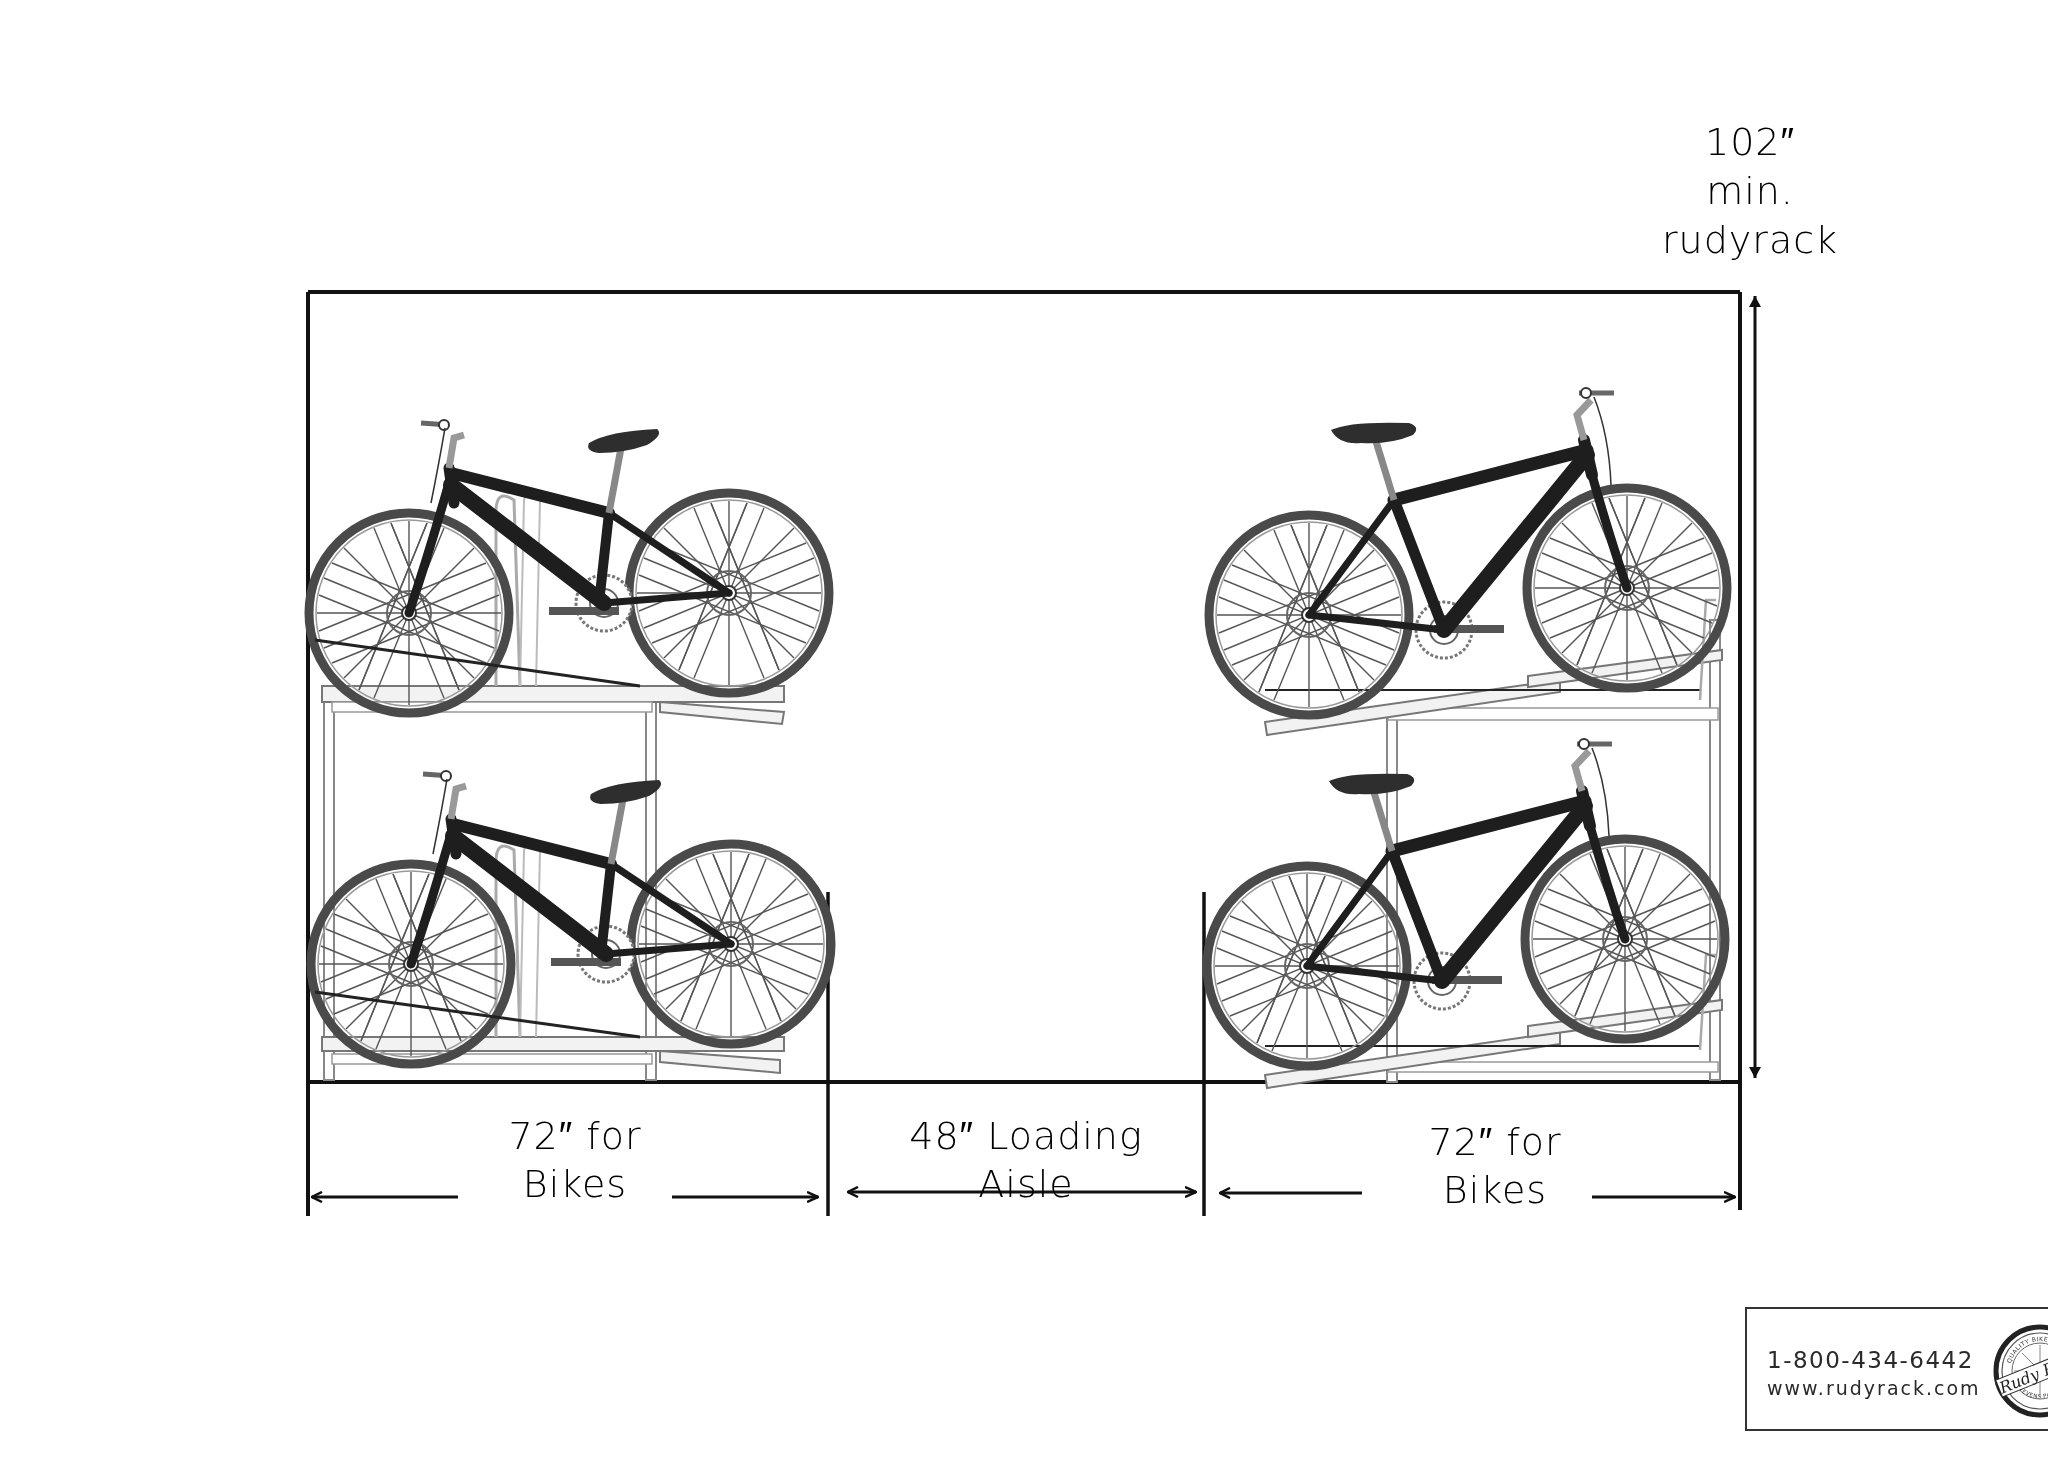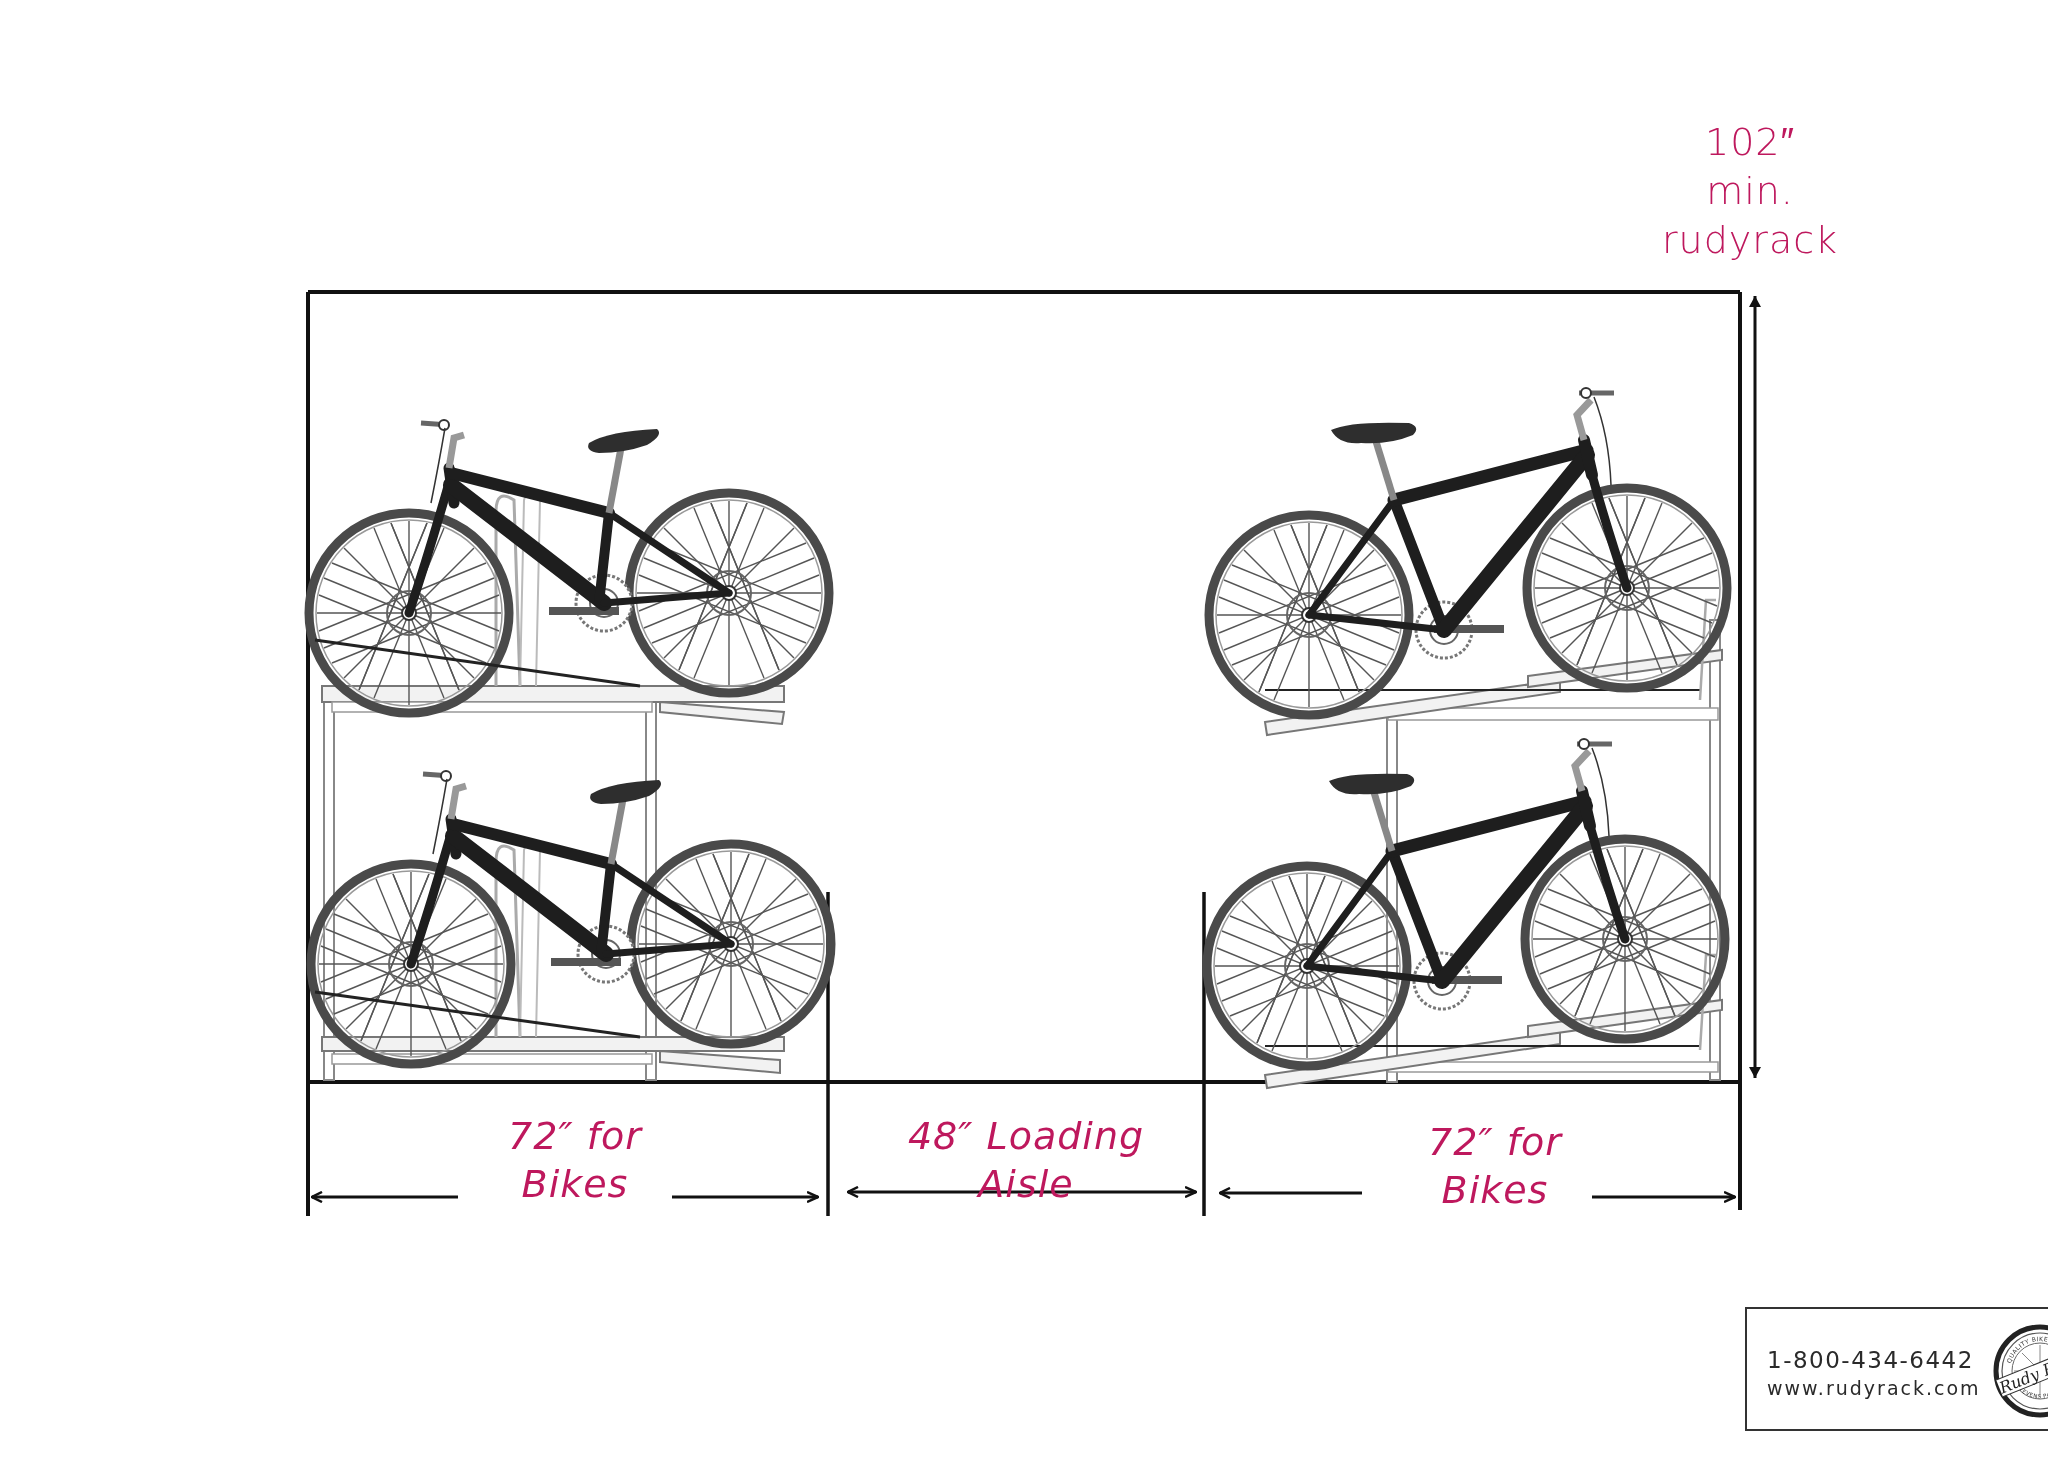--- a/index.html
+++ b/index.html
@@ -1,25 +1,25 @@
 <!DOCTYPE html>
 <html><head>
 <meta charset="utf-8">
 <style>
   html, body { margin:0; padding:0; background:#ffffff; }
   body { width:2048px; height:1463px; position:relative; overflow:hidden; font-family:"DejaVu Sans", sans-serif; color:#111; }
   #canvas { position:absolute; left:0; top:0; width:2048px; height:1463px; }
-  .lbl { position:absolute; text-align:center; font-family:"DejaVu Sans", sans-serif; color:#be185d; font-weight:300; letter-spacing:1px; }
+  .lbl { position:absolute; text-align:center; font-family:"DejaVu Sans", sans-serif; color:#000000; font-weight:300; letter-spacing:1px; }
   .lbl-big { font-size:38px; line-height:48px; }
   .ceiling { left:1650px; top:118px; width:200px; font-size:38px; line-height:49px; }
   .ceiling span { display:block; }
   .seg-left { left:430px; top:1112px; width:290px; }
   .seg-mid { left:856px; top:1112px; width:340px; }
   .seg-right { left:1350px; top:1118px; width:290px; }
-  .seg span { display:block;font-style:italic; }
+  .seg span { display:block; }
   .brand-box { position:absolute; left:1745px; top:1307px; width:412px; height:124px; border:2px solid #333; background:#fff; box-sizing:border-box; }
   .brand-text { position:absolute; left:20px; top:36px; font-family:"DejaVu Sans", sans-serif; color:#2a2a2a; letter-spacing:1.5px; }
   .phone { font-size:23px; line-height:30px; }
   .url { font-size:19px; line-height:26px; letter-spacing:2px;text-align:right; }
   .logo { position:absolute; left:245px; top:14px; width:96px; height:96px; }
 </style>
 </head>
 <body>
 
 <svg id="canvas" width="2048" height="1463" viewBox="0 0 2048 1463" xmlns="http://www.w3.org/2000/svg">

